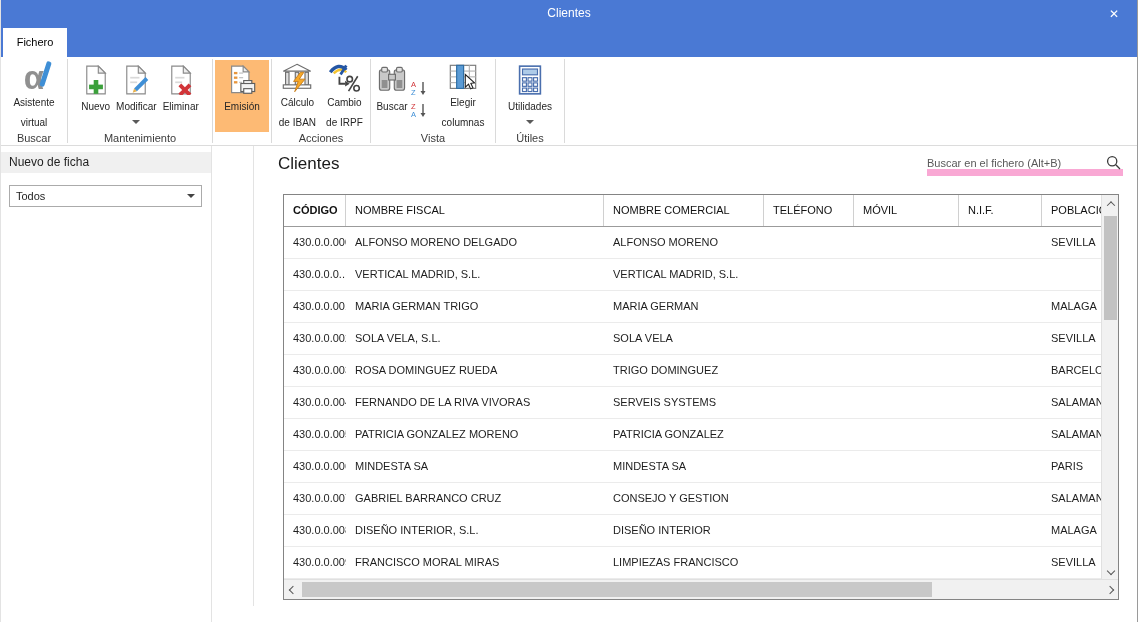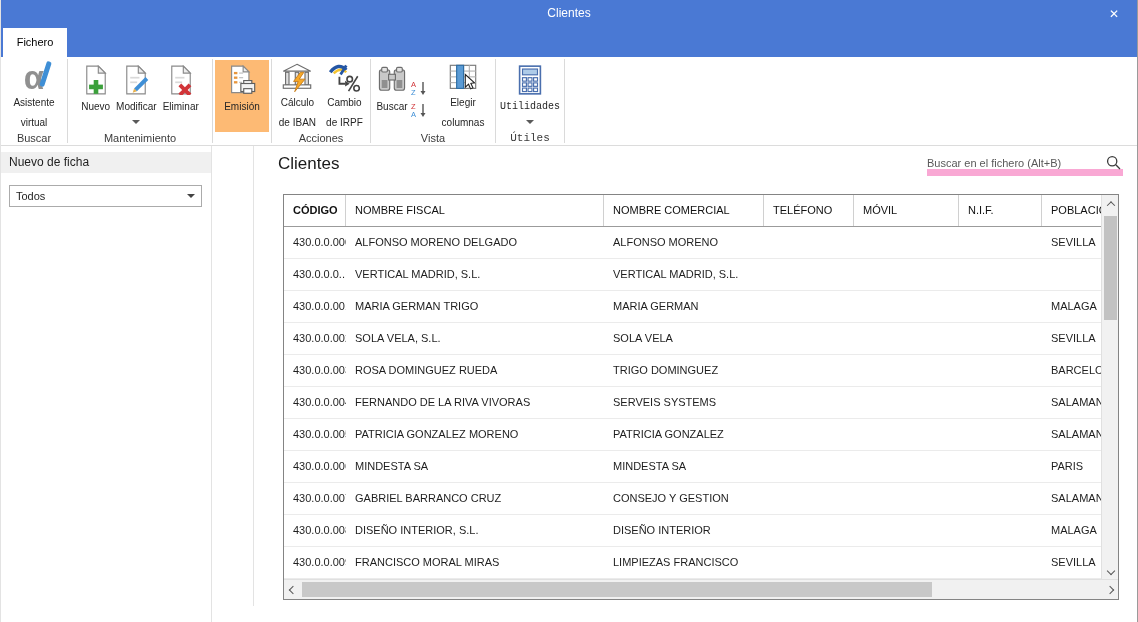--- a/index.html
+++ b/index.html
@@ -240,21 +240,21 @@
             <rect x="7.5" y="2" width="6" height="20" fill="#5b9bd5" stroke="#2e6da4"></rect>
             <polygon points="15,10 15,21 17.8,18.4 19.6,22.4 21.6,21.4 19.8,17.6 23,17.2" fill="#fff" stroke="#222" stroke-width="0.9"></polygon>
           </svg>
         </div>
         <div class="rlabel">Elegir columnas</div>
       </div>
       <div class="glabel">Vista</div>
     </div>
     <div class="rsep"></div>
 
-    <div class="rgroup" style="width:68px; justify-content:center;font-family:Liberation Mono, monospace;">
+    <div class="rgroup" style="width:68px; justify-content:center;">
       <div class="rbtn" style="width:64px">
         <div class="ric">
           <svg width="26" height="30" viewBox="0 0 22 26">
             <rect x="2" y="1" width="18" height="24" fill="#fff" stroke="#4a6fae" stroke-width="1.4"></rect>
             <rect x="4.5" y="3.5" width="13" height="5" fill="#aecbe8" stroke="#4a6fae"></rect>
             <g stroke="#4a6fae" fill="#fff">
               <rect x="4.5" y="11" width="3.4" height="3"></rect>
                 <rect x="9.3" y="11" width="3.4" height="3"></rect>
                 <rect x="14.1" y="11" width="3.4" height="3"></rect>
               <rect x="4.5" y="15.5" width="3.4" height="3"></rect>

